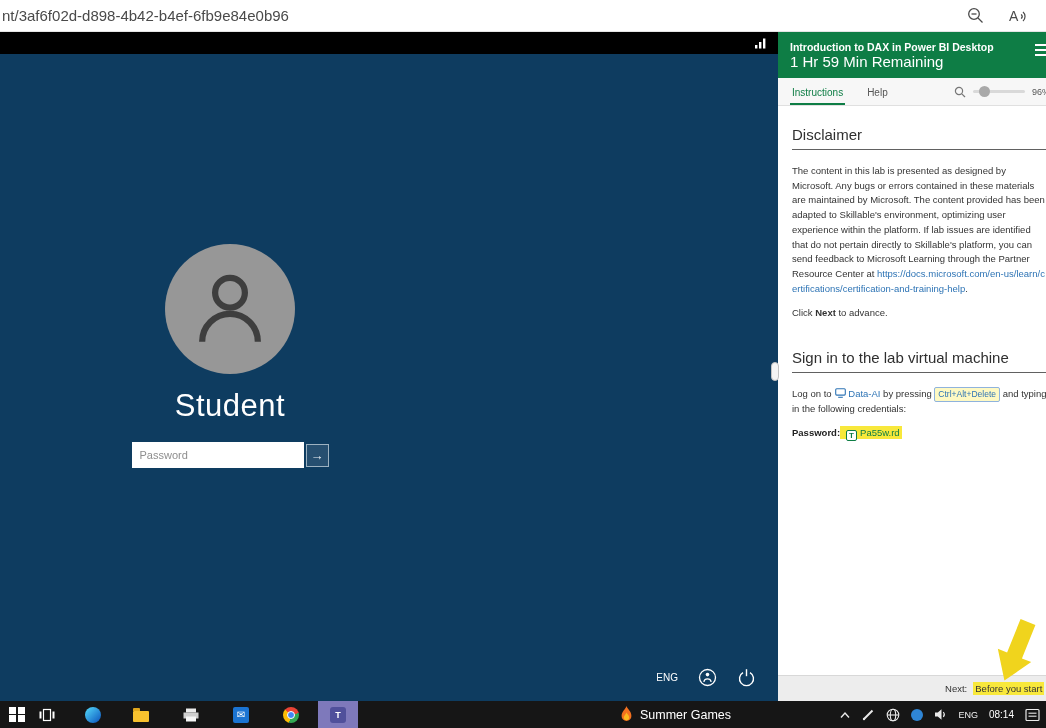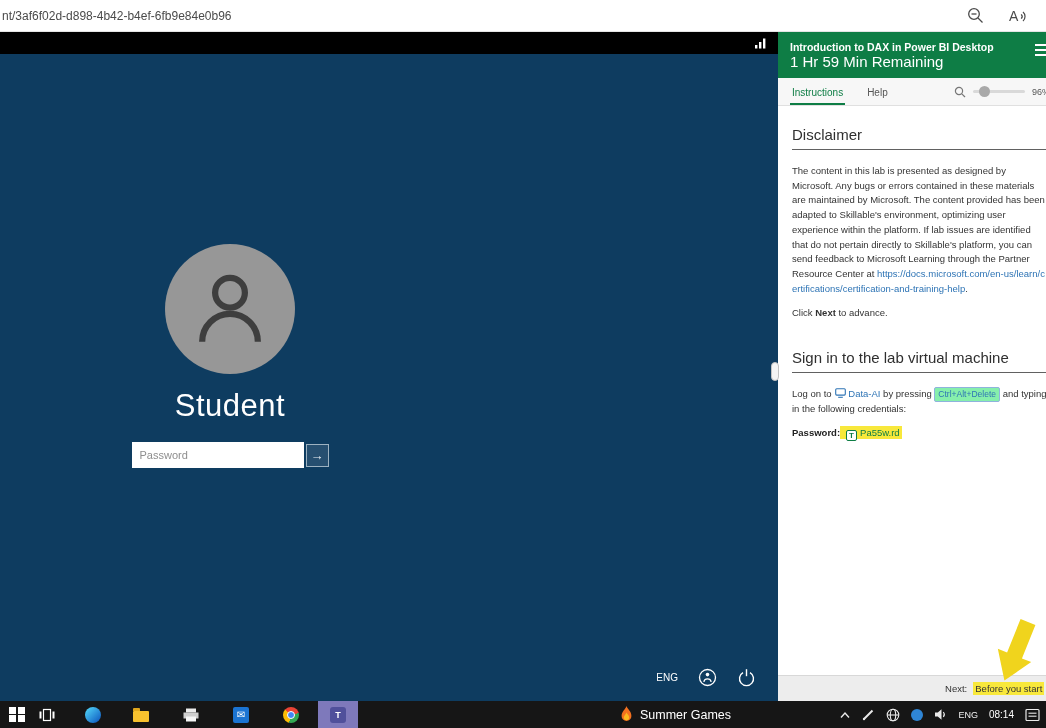--- a/index.html
+++ b/index.html
@@ -2,21 +2,21 @@
 <html style="--accent-green: #0e7d45; --link-blue: #2e74b5; --highlight-yellow: #f8e83b; --annotation-yellow: #f0d41d;"><head>
 <meta charset="utf-8">
 <style>
   * { margin:0; padding:0; box-sizing:border-box; }
   html,body { background:#222; }
   body { font-family:"Liberation Sans", sans-serif; }
   .screen { position:relative; width:1046px; height:728px; background:#fff; overflow:hidden; margin:0 auto; }
 
   
   .top-bar { height:32px; background:#fff; border-bottom:1px solid #e4e4e4; display:flex; align-items:center; }
-  .url-text { font-size:12px; color:#4a4a4a; padding-left:2px; white-space:nowrap; cursor:text; }
+  .url-text { font-size:15px; color:#4a4a4a; padding-left:2px; white-space:nowrap; cursor:text; }
   .top-controls { margin-left:auto; display:flex; align-items:center; gap:24px; padding-right:16px; }
   .top-controls svg { display:block; cursor:pointer; }
 
   
   .main { position:relative; display:flex; height:669px; }
 
   
   .vm-area { width:778px; background:#0e3c60; position:relative; flex:none; }
   .vm-topbar { height:22px; background:#000; position:relative; }
   .signal-icon { position:absolute; right:10px; top:5px; }
@@ -47,21 +47,21 @@
   .tabs-right { margin-left:auto; display:flex; align-items:center; gap:7px; }
   .zoom-slider { width:52px; height:3px; background:#d9d9d9; border-radius:2px; position:relative; cursor:pointer; }
   .zoom-thumb { position:absolute; left:6px; top:-4px; width:11px; height:11px; border-radius:50%; background:#a9a9a9; cursor:grab; }
   .zoom-label { font-size:9px; color:#555; }
   .panel-content { flex:1; padding:12px 14px 0; position:relative; overflow:hidden; }
   .section-heading { font-size:15px; font-weight:400; color:#2f2f2f; margin-top:8px; }
   .heading-signin { margin-top:28px; }
   .section-rule { border:none; border-top:1px solid #616161; margin:6px 0 14px; }
   .body-text { font-size:9.5px; color:#333; line-height:1.55; margin-bottom:10px; }
   .link { color:var(--link-blue,#2e74b5); word-break:break-all; cursor:pointer; }
-  .keys-box { display:inline-block; border:1px solid #8fb3dd; color:var(--link-blue,#2e74b5); font-size:8.5px; padding:0 3px; border-radius:2px; background:#86efac; cursor:pointer; white-space:nowrap; }
+  .keys-box { display:inline-block; border:1px solid #8fb3dd; color:var(--link-blue,#2e74b5); font-size:8.5px; padding:0 3px; border-radius:2px; background:#fef9c3; cursor:pointer; white-space:nowrap; }
   .machine-icon { vertical-align:-1px; margin:0 2px 0 1px; }
   .cred-line { font-size:9.5px; color:#222; margin-bottom:9px; }
   .cred-label { font-weight:bold; }
   .t-box { display:inline-flex; width:11px; height:11px; border:1px solid var(--accent-green,#0e7d45); color:var(--accent-green,#0e7d45); font-size:8px; font-weight:bold; align-items:center; justify-content:center; border-radius:2px; vertical-align:-2px; margin:0 3px 0 4px; background:#fff; cursor:pointer; }
   .green-value { color:var(--accent-green,#0e7d45); cursor:pointer; }
   .hl { background:var(--highlight-yellow,#f8e83b); padding:1px 2px;text-align:center; }
   .panel-footer { height:26px; background:#ededed; border-top:1px solid #d8d8d8; display:flex; align-items:center; justify-content:flex-end; padding:0 8px; font-size:9.5px; color:#333; flex:none; }
   .next-button { display:flex; align-items:center; gap:6px; cursor:pointer; }
   .next-chevron { color:#2e2e2e; font-weight:bold; font-size:11px; }
   .annotation-arrow { position:absolute; right:14px; bottom:4px; z-index:30; pointer-events:none; }

